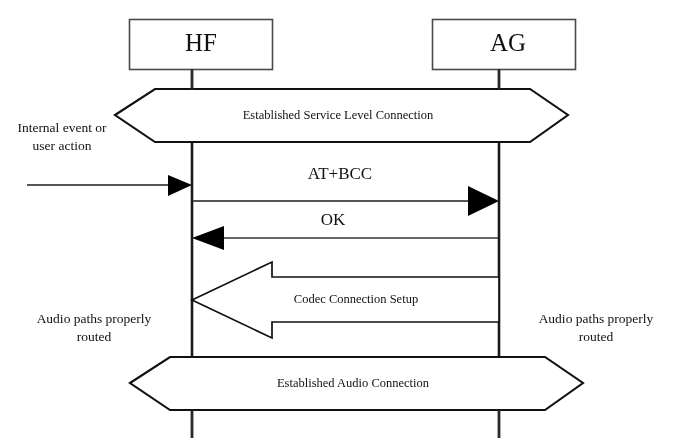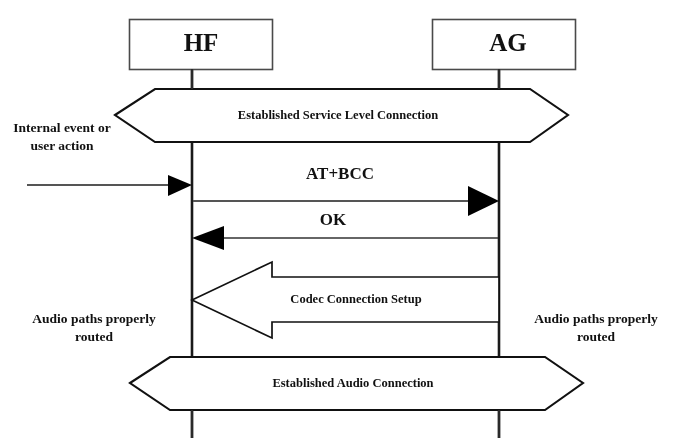--- a/index.html
+++ b/index.html
@@ -11,21 +11,20 @@
     width: 678px;
     height: 438px;
     overflow: hidden;
     font-family: "Liberation Serif", "DejaVu Serif", serif;
   }
   #diagram-root {
     position: relative;
     width: 564px;
     height: 438px;
     background: #ffffff;
-    font-weight: bold;
   }
   svg.diagram {
     display: block;
     width: 678px;
     height: 438px;
   }
   .lifeline-box {
     fill: #ffffff;
     stroke: #4a4a4a;
     stroke-width: 1.6;

